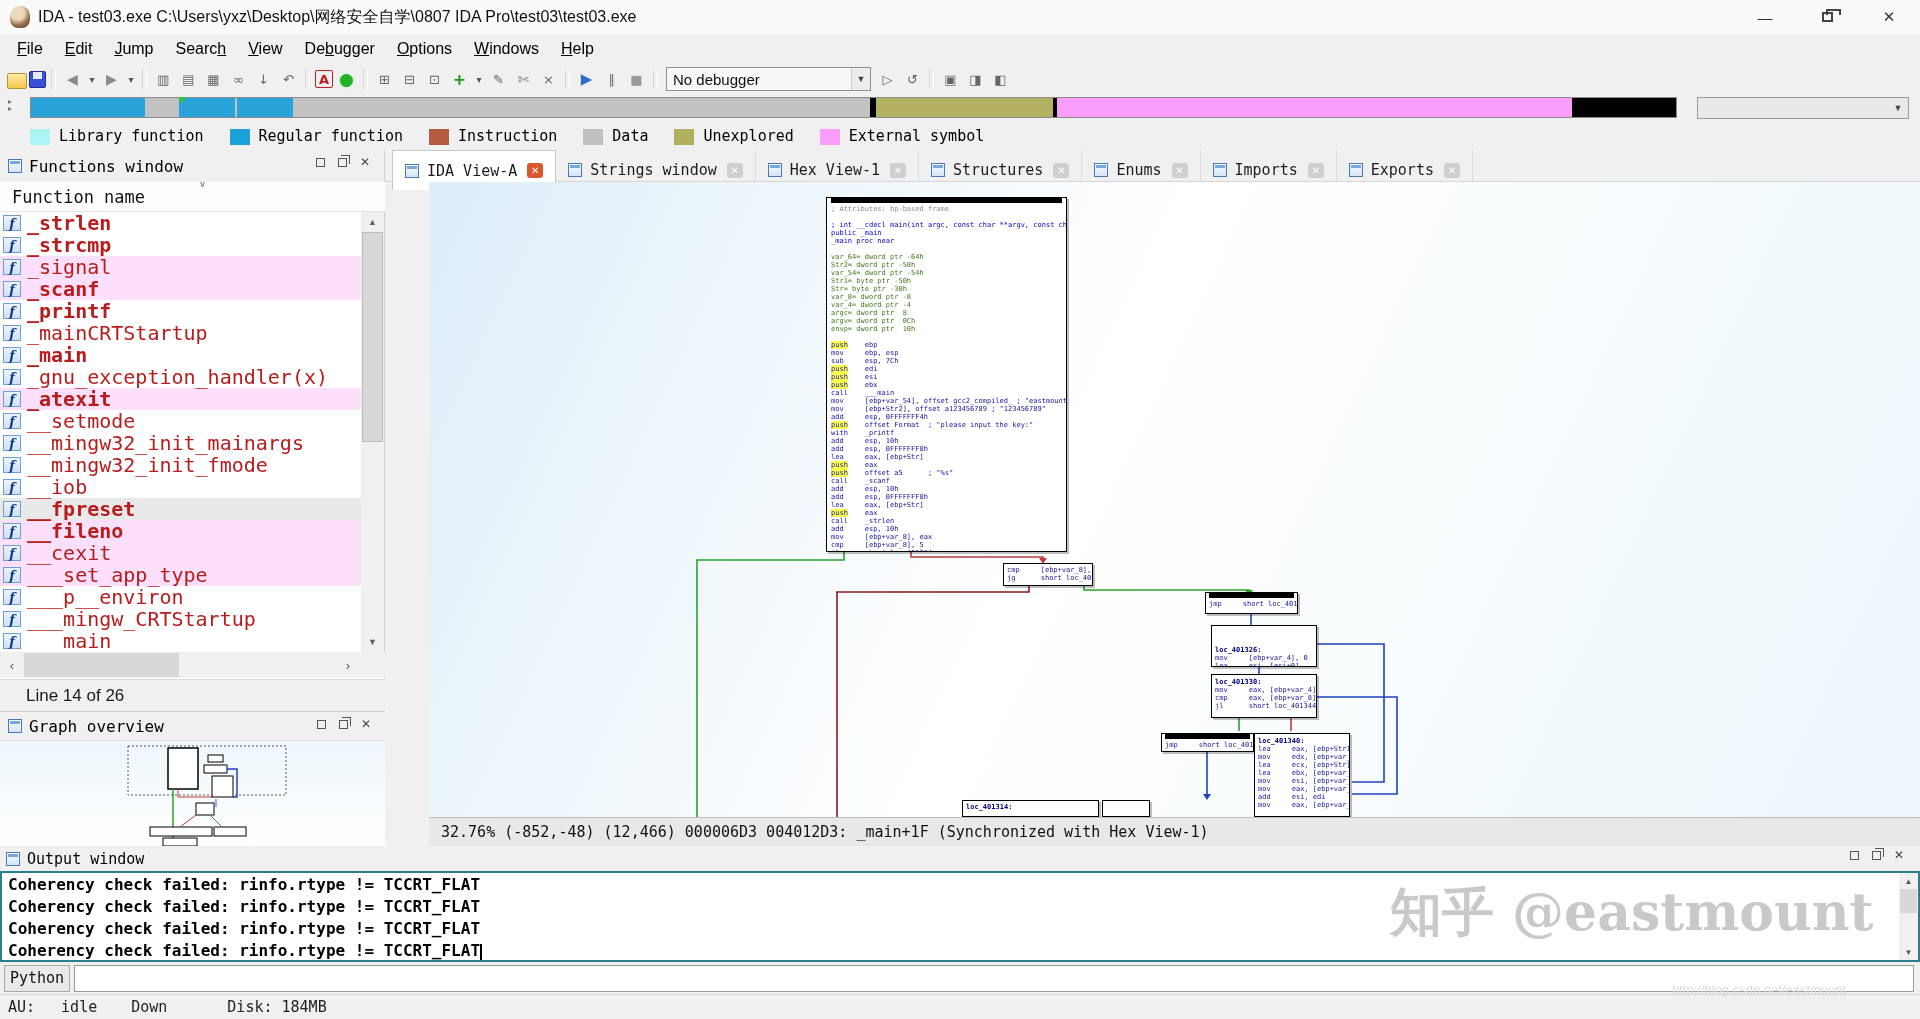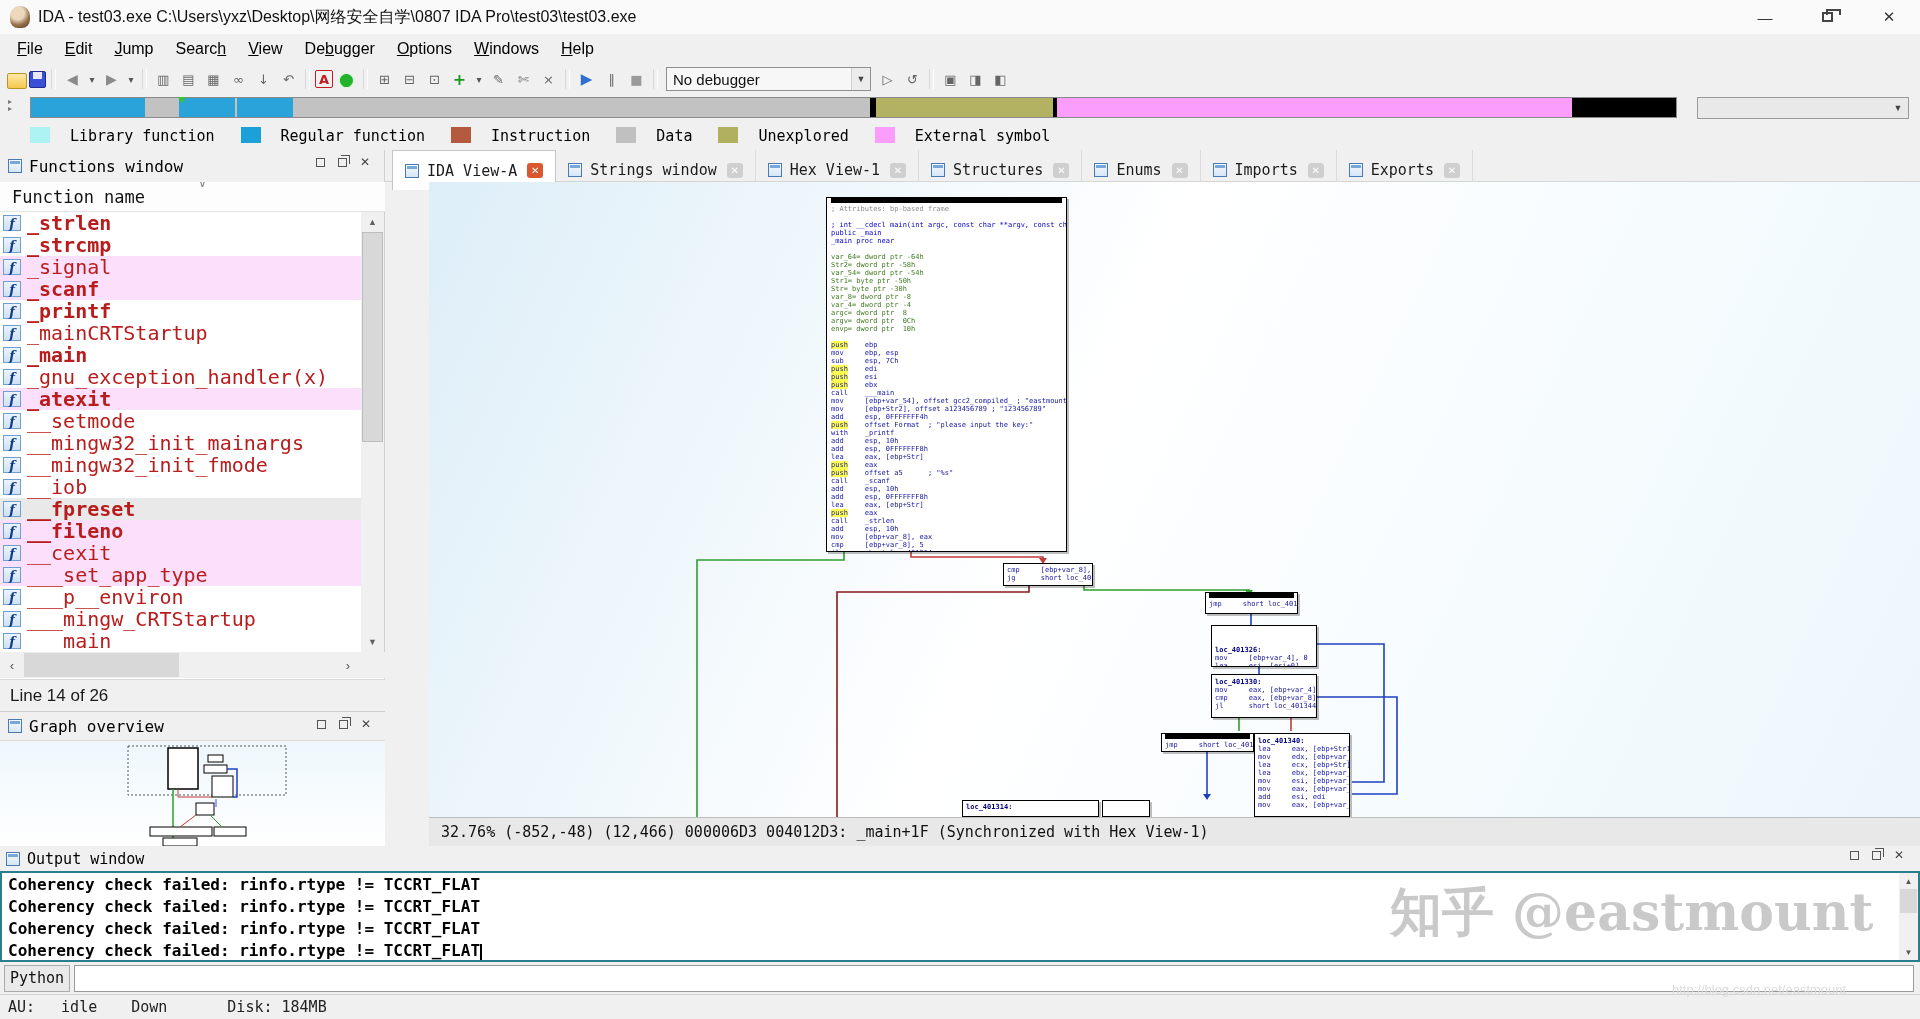--- a/index.html
+++ b/index.html
@@ -57,21 +57,21 @@
                 border-left:4px solid transparent; border-right:4px solid transparent; border-top:7px solid #38c23a; }
   #nav-combo { position:absolute; left:1697px; top:3px; width:212px; height:22px; background:#e9e9e9;
                border:1px solid #9a9a9a; }
   #nav-combo .cbtn { position:absolute; right:1px; top:1px; width:18px; height:18px; font-size:9px; color:#444;
                display:flex; align-items:center; justify-content:center; }
   .mini-arrows { position:absolute; left:8px; top:4px; font-size:8px; color:#777; line-height:7px; }
 
   
   #legend { position:absolute; left:0; top:122px; width:1920px; height:28px; background:#f0f0f0;
             display:flex; align-items:center; padding-left:30px; }
-  .lgitem { display:flex; align-items:flex-start; margin-right:26px;gap:11px; }
+  .lgitem { display:flex; align-items:flex-end; margin-right:26px; }
   .lgchip { width:20px; height:16px; margin-right:9px; }
   .lglabel { font-size:15px; color:#000; font-family:"DejaVu Sans Mono", monospace; }
 
   
   #tabsrow { position:absolute; left:0; top:150px; width:1920px; height:32px; background:#f0f0f0;
              border-bottom:1px solid #d5d5d5; }
   #func-header { position:absolute; left:0; top:0; width:385px; height:32px; background:#f0f0f0;
              border-right:1px solid #d0d0d0; display:flex; align-items:center; padding-left:8px; }
   .winico { width:14px; height:14px; border:1px solid #4a7ab5; background:linear-gradient(#f8fbff,#d5e5f5);
             position:relative; margin-right:7px; flex:none; }
@@ -116,21 +116,21 @@
   .vscroll .up,.vscroll .dn { position:absolute; left:0; width:23px; height:20px; background:#f0f0f0;
             color:#606060; font-size:9px; display:flex; align-items:center; justify-content:center; }
   .vscroll .dn { bottom:0; }
   .vscroll .thumb { position:absolute; left:1px; width:21px; background:#d8d8d8; border:1px solid #bdbdbd; }
   #hscroll { position:absolute; left:0; top:470px; width:385px; height:26px; background:#f0f0f0; }
   #hscroll .lt,#hscroll .rt { position:absolute; top:0; width:24px; height:26px; color:#555; font-size:13px;
             display:flex; align-items:center; justify-content:center; }
   #hscroll .rt { left:336px; }
   #hscroll .thumb { position:absolute; left:24px; top:1px; width:155px; height:24px; background:#d8d8d8; }
   #line-status { position:absolute; left:0; top:497px; width:385px; height:32px; background:#f0f0f0;
-                 border-top:1px solid #d9d9d9; display:flex; align-items:center; padding-left:10px; }
+                 border-top:1px solid #d9d9d9; display:flex; align-items:center; padding-left:26px; }
   #line-status .txt { font-size:17px; color:#1a1a1a; }
   #go-header { position:absolute; left:0; top:529px; width:385px; height:30px; background:#f0f0f0;
                border-top:1px solid #cfcfcf; border-bottom:1px solid #dadada; display:flex; align-items:center; padding-left:8px; }
   #go-content { position:absolute; left:0; top:559px; width:385px; height:105px;
                 background:linear-gradient(180deg,#eef7fc,#ffffff); overflow:hidden; }
 
   
   #graphview { position:absolute; left:386px; top:0; width:1722px; height:664px;
                background:linear-gradient(115deg,#ddeef8 0%, #ffffff 38%, #f3fafd 70%, #e7f3fa 100%); overflow:hidden;margin-left:43px; }
   .gblock { position:absolute; background:#fff; border:1px solid #000; overflow:hidden;

